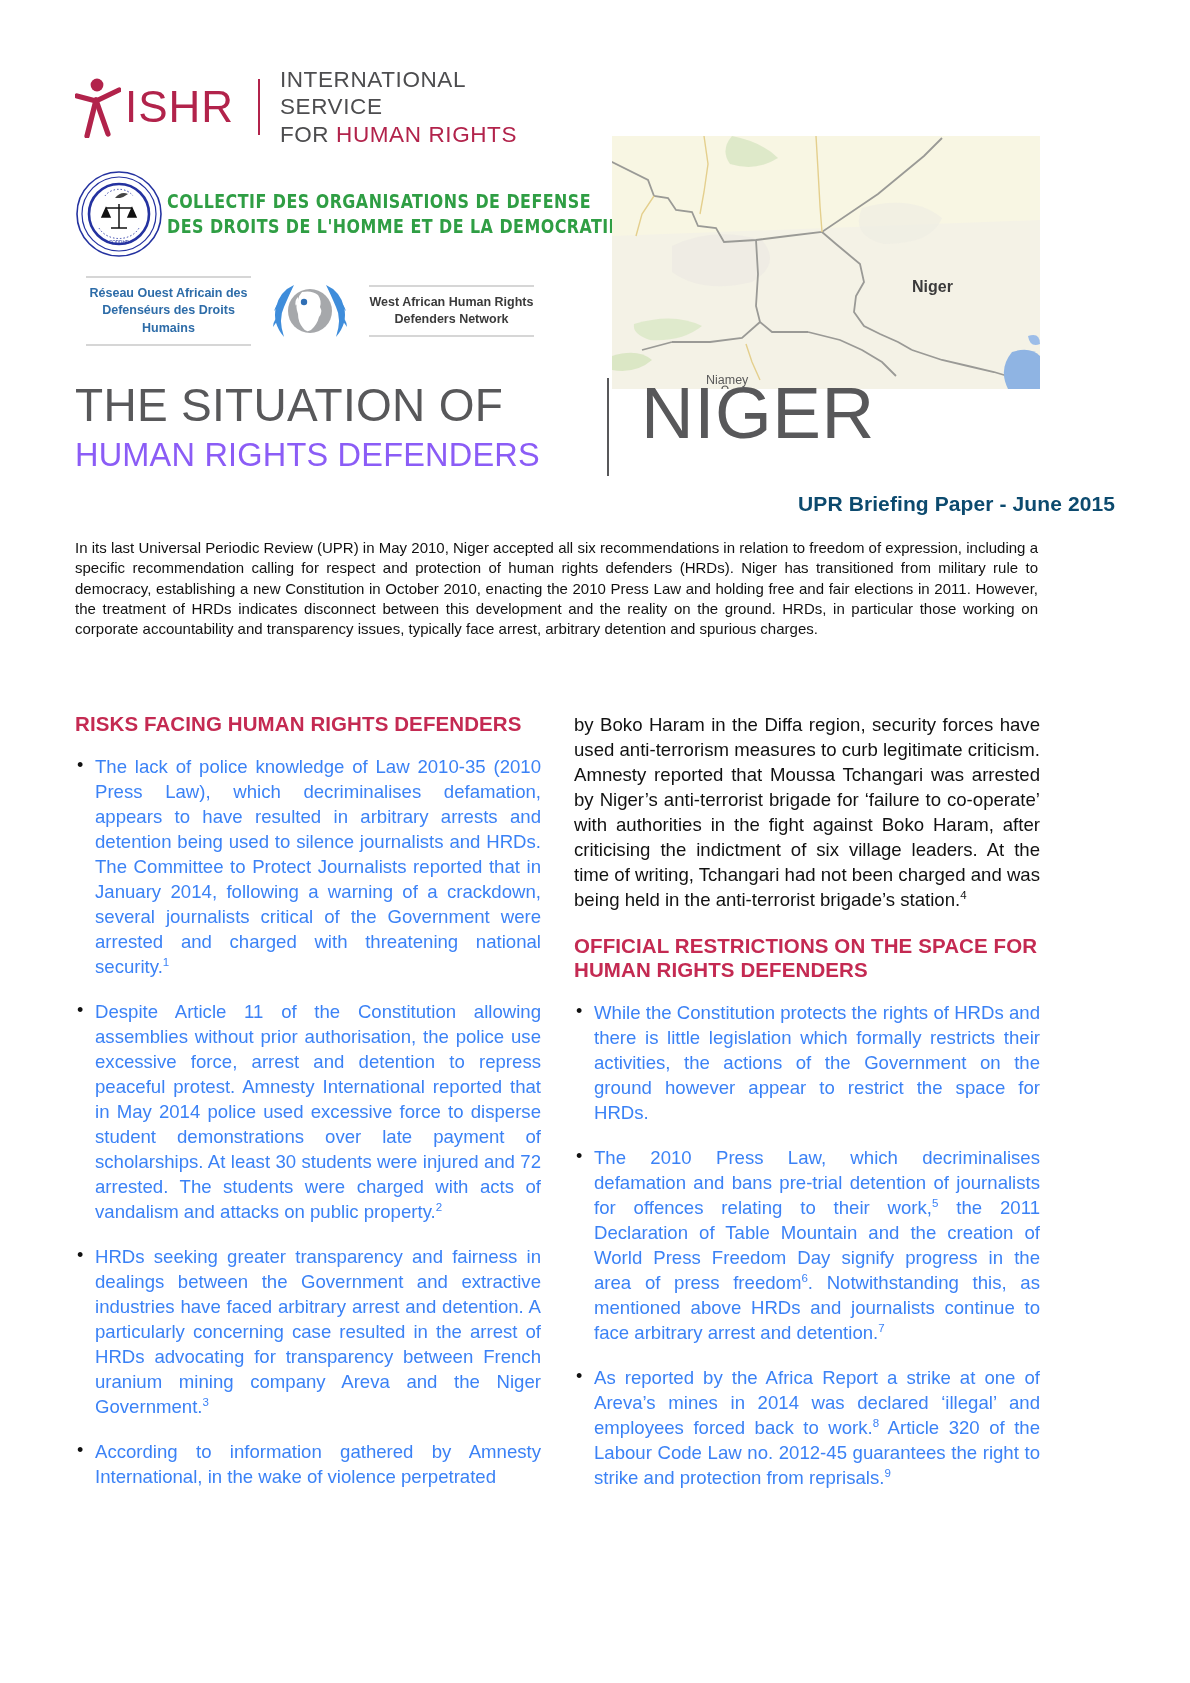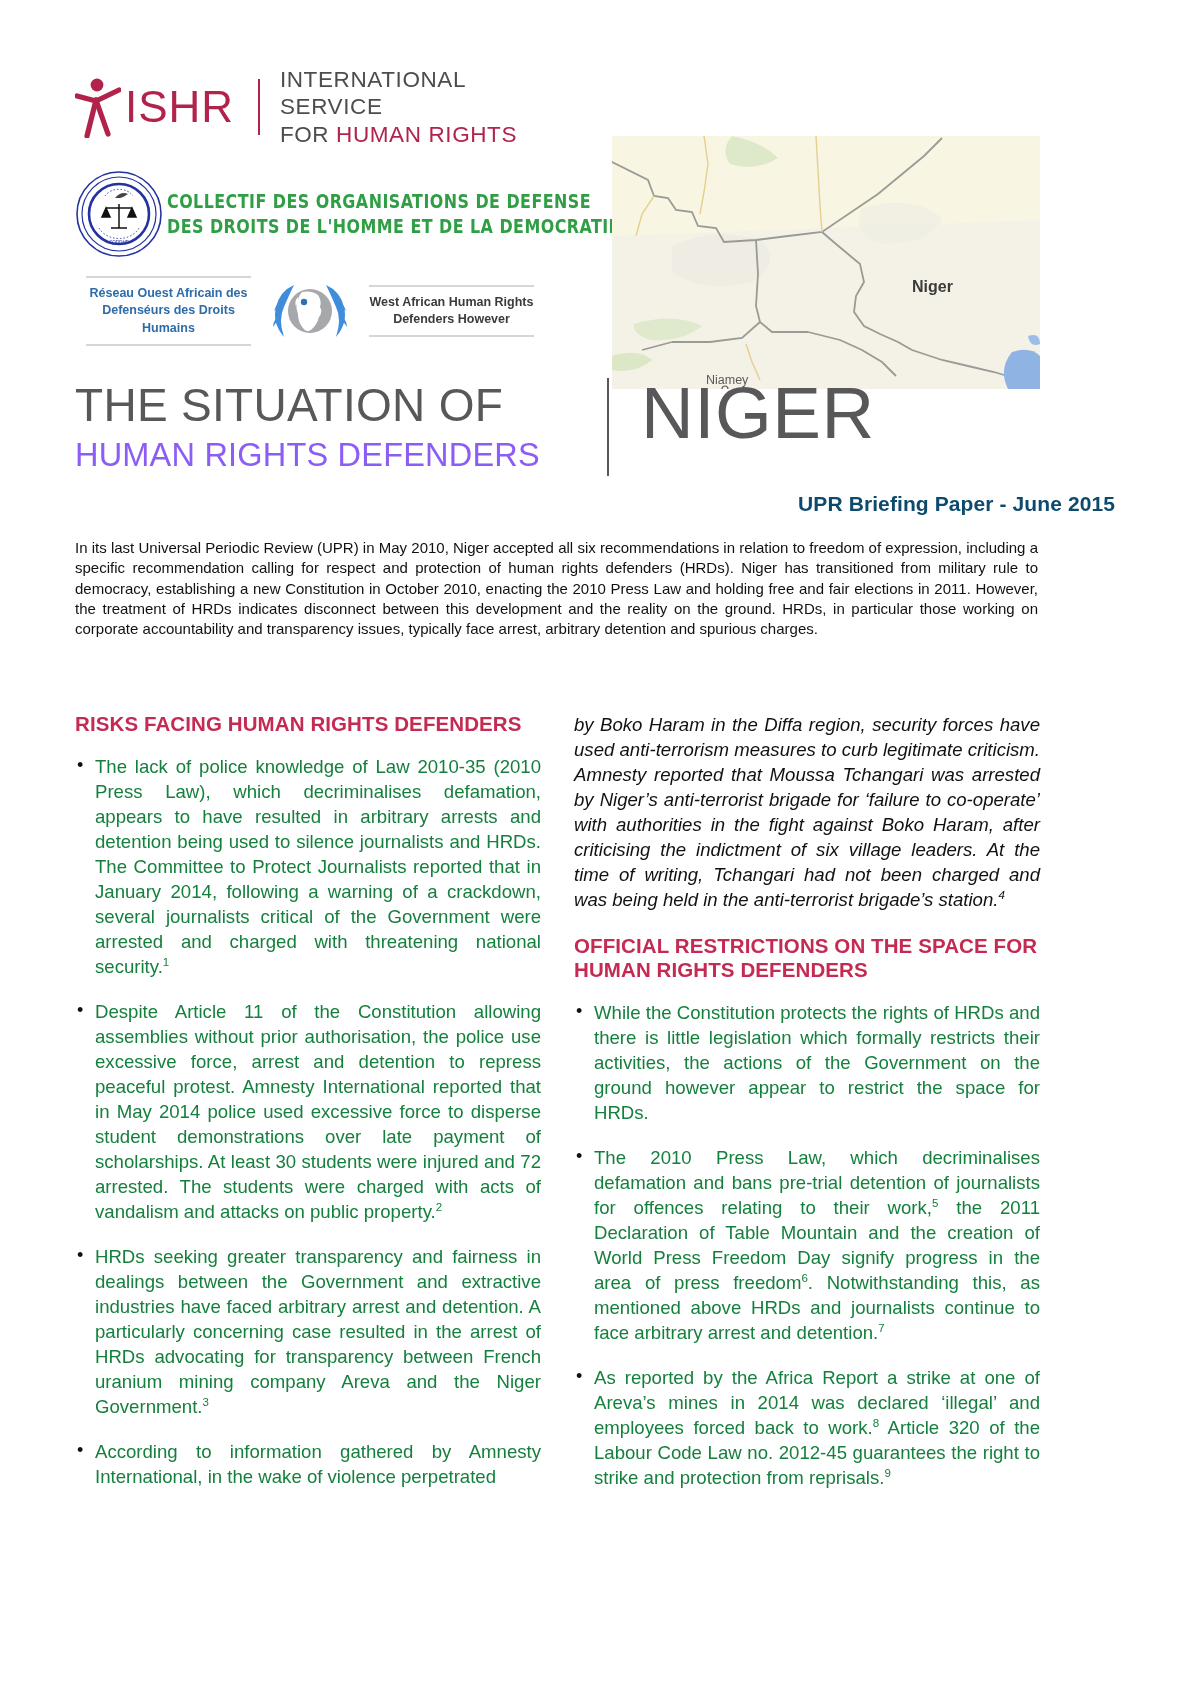--- a/index.html
+++ b/index.html
@@ -257,38 +257,37 @@
     margin: 0;
     padding: 0;
   }
   ul.bullets li {
     position: relative;
     padding-left: 20px;
     margin-bottom: 20px;
     font-size: 18.6px;
     line-height: 1.345;
     text-align: justify;
-    color: #15803d;
+    color: #3b82f6;
   }
   ul.bullets li:last-child { margin-bottom: 0; }
   ul.bullets li::before {
     content: "\2022";
     position: absolute;
     left: 2px;
     top: -1px;
     font-size: 18px;
     color: #111;
   }
   .plain-para {
     font-size: 18.6px;
     line-height: 1.345;
     text-align: justify;
     color: #111;
     margin: 0 0 20px 0;
-    font-style: italic;
   }
   sup { font-size: 0.62em; vertical-align: super; line-height: 0; }
 </style>
 </head>
 <body>
 
 <div class="page">
 
   <div class="header">
 
@@ -354,21 +353,21 @@
               <path d="M75 40 q8 4 8 12 q-5 -7 -8 -12z"></path>
             </g>
             <circle cx="46" cy="36" r="22" fill="#a6a8ab"></circle>
             <path d="M38 17 q10 -2 16 3 q4 6 2 12 q3 5 -1 10 q-2 8 -8 13 q-5 3 -8 -2 q-5 -6 -5 -14 q-3 -8 0 -14 q1 -5 4 -8z" fill="#ffffff"></path>
             <path d="M34 22 q-4 4 -2 9 q3 -5 2 -9z" fill="#ffffff"></path>
             <circle cx="40" cy="27" r="3.2" fill="#2f6fb5"></circle>
           </svg>
         </div>
         <div class="wahrdn-right">
           <div>West African Human Rights</div>
-          <div>Defenders However</div>
+          <div>Defenders Network</div>
         </div>
       </div>
     </div>
 
     <div class="map-box">
       <svg class="map-svg" width="428" height="253" viewBox="0 0 428 253">
         <rect x="0" y="0" width="428" height="253" fill="#f8f6e3"></rect>
         <rect x="0" y="120" width="428" height="133" fill="#f2f1ea"></rect>
         <path d="M0 100 L428 84 L428 253 L0 253 Z" fill="#f4f2e6"></path>
 

